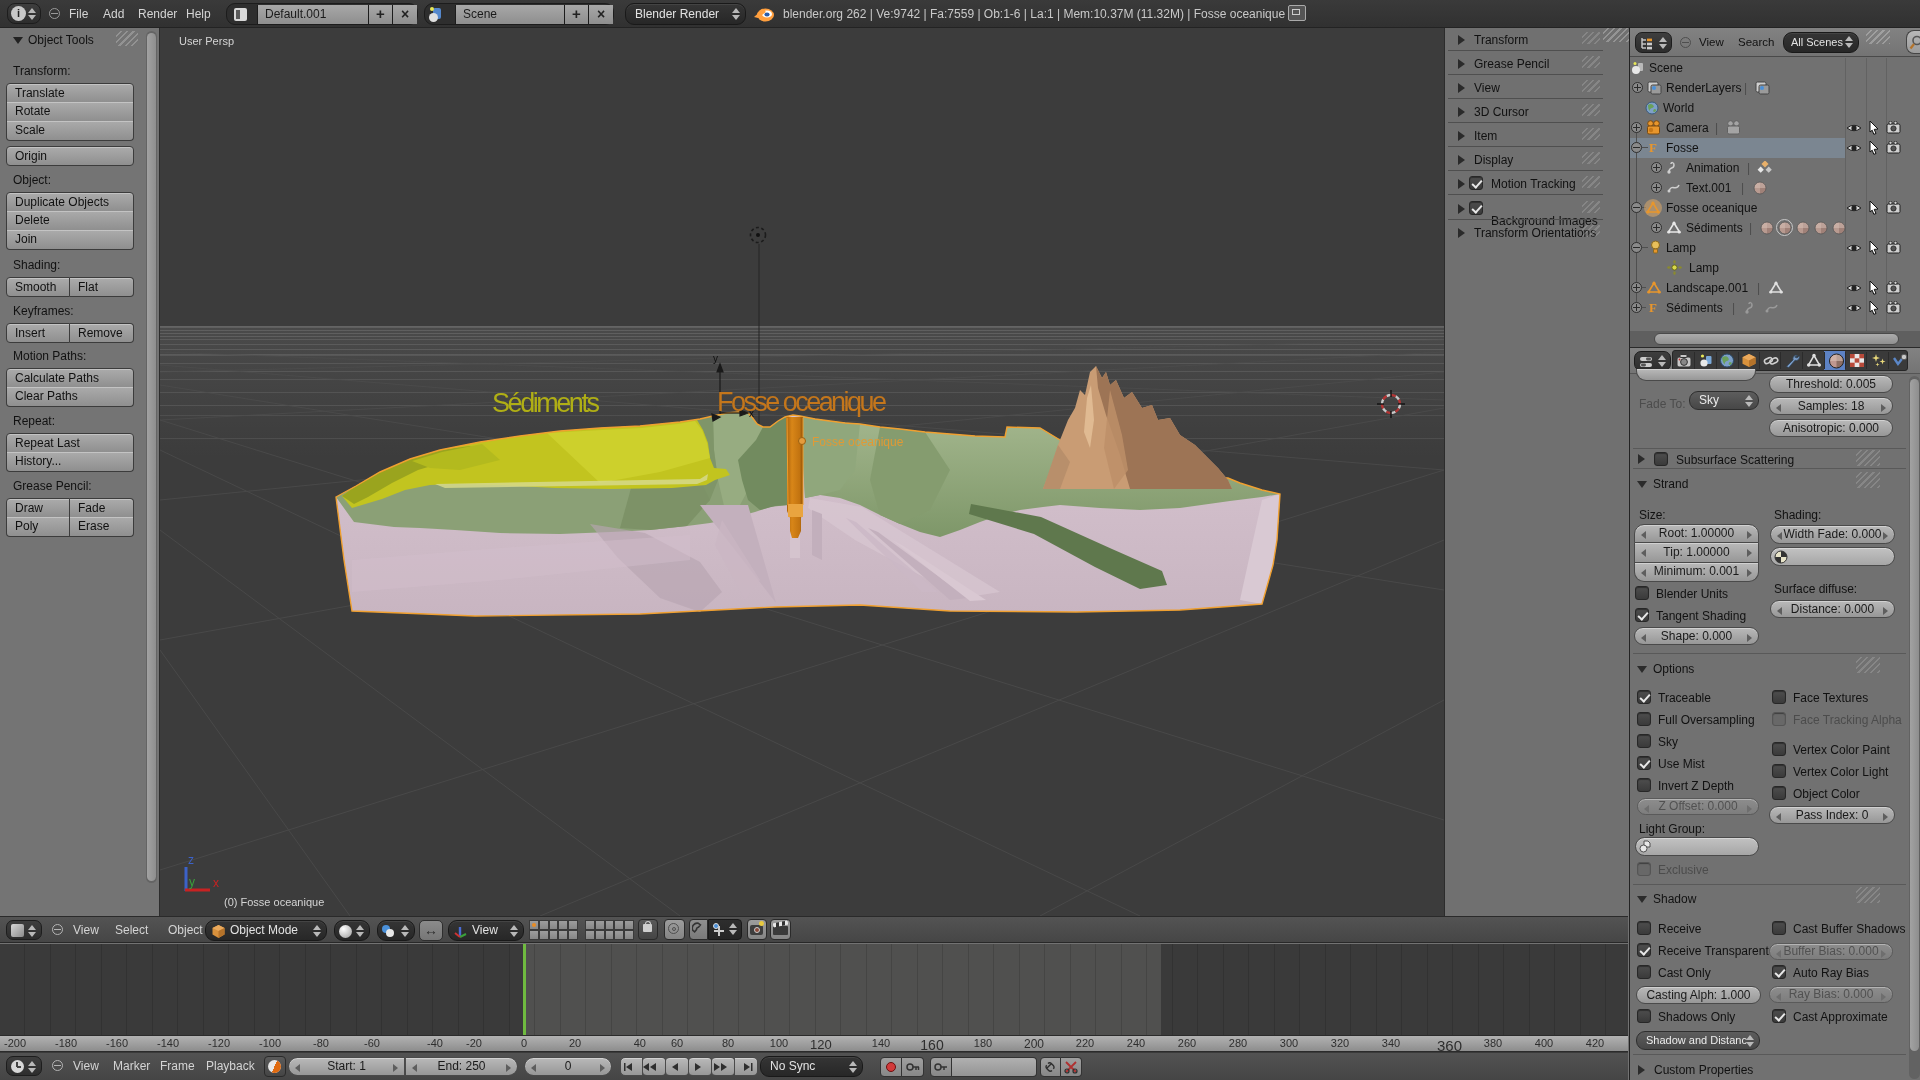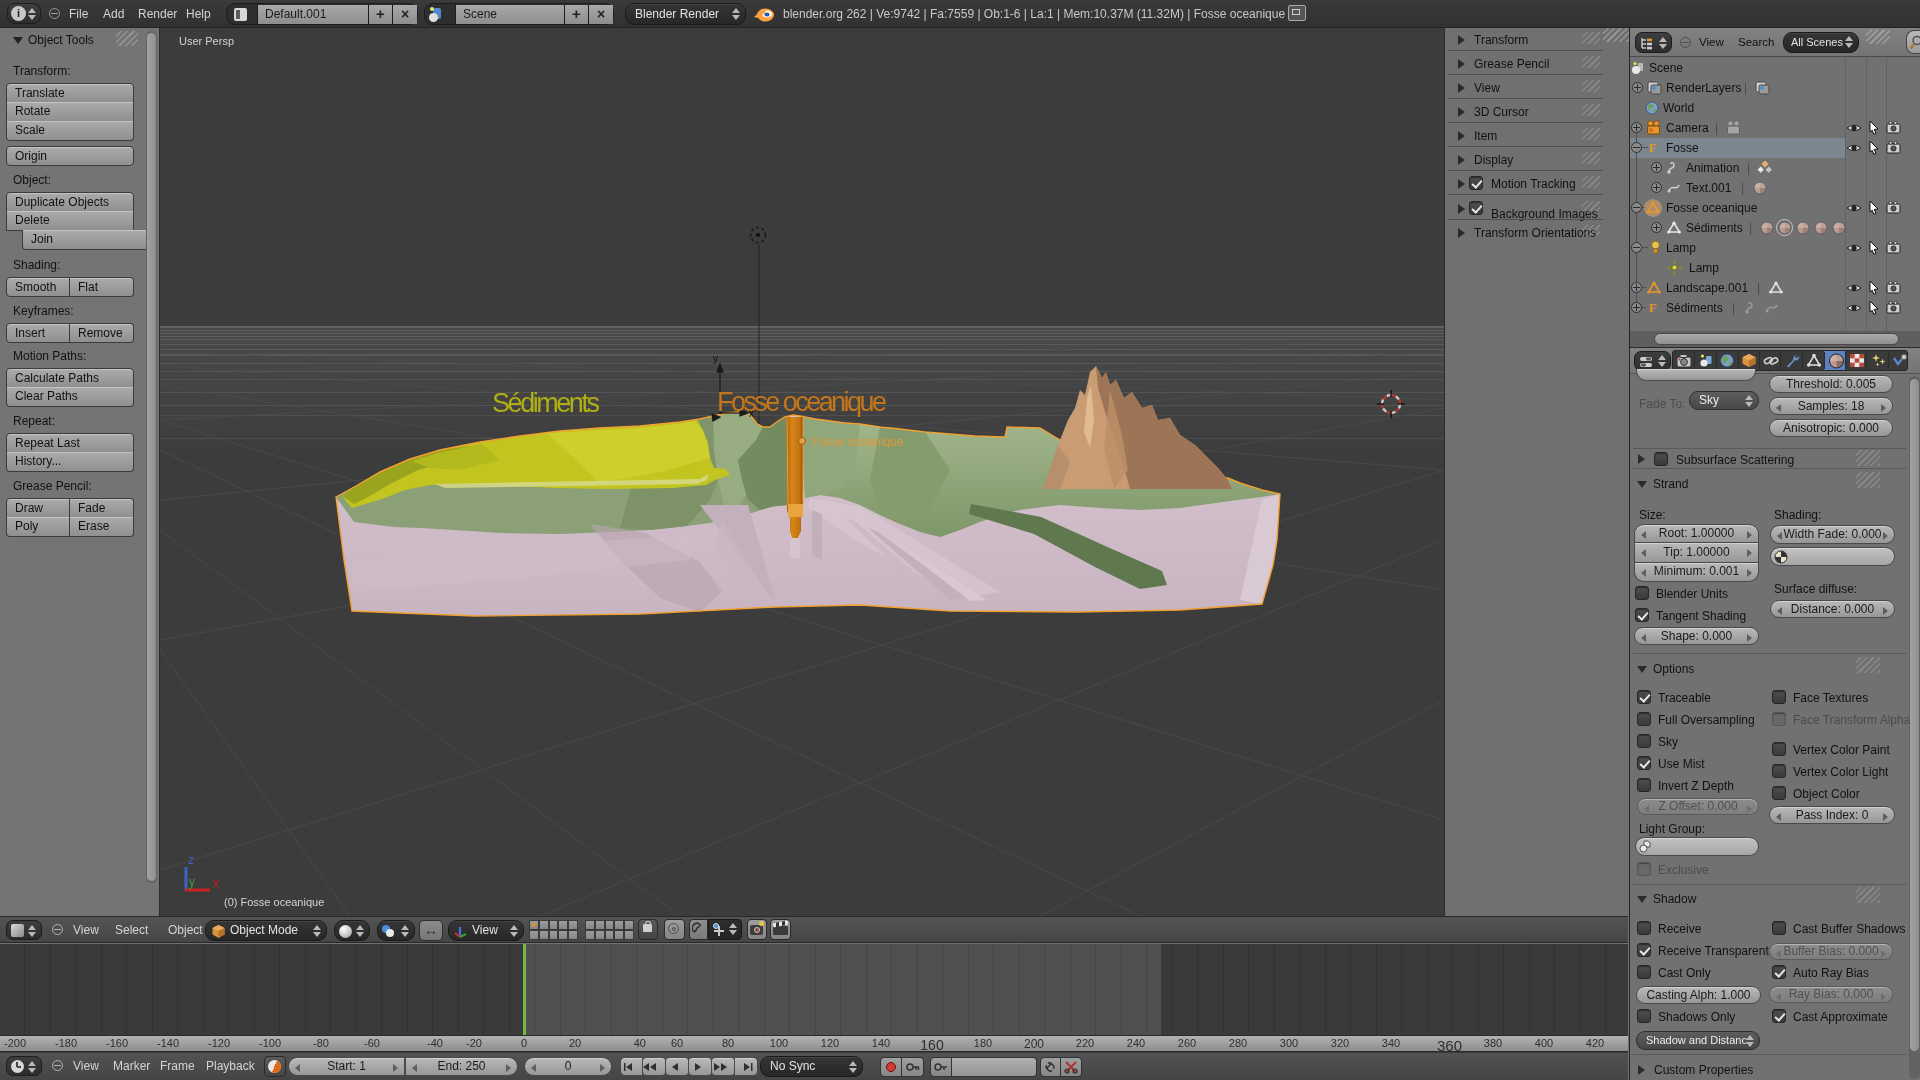--- a/index.html
+++ b/index.html
@@ -212,21 +212,21 @@
  <div class="lbl" style="left:28px;top:5px">Object Tools</div>
  <div class="stripes" style="left:116px;top:3px"></div>
  <div class="lbl" style="left:13px;top:36px">Transform:</div>
  <div class="btn" style="left:6px;top:55px;width:128px;border-radius:4px 4px 0 0">Translate</div>
  <div class="btn" style="left:6px;top:74px;width:128px;border-top:none">Rotate</div>
  <div class="btn" style="left:6px;top:93px;width:128px;border-top:none;border-radius:0 0 4px 4px">Scale</div>
  <div class="btn" style="left:6px;top:118px;width:128px;border-radius:4px">Origin</div>
  <div class="lbl" style="left:13px;top:145px">Object:</div>
  <div class="btn" style="left:6px;top:164px;width:128px;border-radius:4px 4px 0 0">Duplicate Objects</div>
  <div class="btn" style="left:6px;top:183px;width:128px;border-top:none">Delete</div>
- <div class="btn" style="left:22px;top:202px;width:128px;border-top:none;border-radius:0 0 4px 4px">Join</div>
+ <div class="btn" style="left:6px;top:202px;width:128px;border-top:none;border-radius:0 0 4px 4px">Join</div>
  <div class="lbl" style="left:13px;top:230px">Shading:</div>
  <div class="btn" style="left:6px;top:249px;width:64px;border-radius:4px 0 0 4px">Smooth</div>
  <div class="btn" style="left:70px;top:249px;width:64px;border-left:none;border-radius:0 4px 4px 0">Flat</div>
  <div class="lbl" style="left:13px;top:276px">Keyframes:</div>
  <div class="btn" style="left:6px;top:295px;width:64px;border-radius:4px 0 0 4px">Insert</div>
  <div class="btn" style="left:70px;top:295px;width:64px;border-left:none;border-radius:0 4px 4px 0">Remove</div>
  <div class="lbl" style="left:13px;top:321px">Motion Paths:</div>
  <div class="btn" style="left:6px;top:340px;width:128px;border-radius:4px 4px 0 0">Calculate Paths</div>
  <div class="btn" style="left:6px;top:359px;width:128px;border-top:none;border-radius:0 0 4px 4px">Clear Paths</div>
  <div class="lbl" style="left:13px;top:386px">Repeat:</div>
@@ -284,21 +284,21 @@
 <div class="abs" style="left:1444px;top:174px;width:184px;height:21px">
 <div class="tri-r" style="left:14px;top:5px;border-left-color:#2a2a2a"></div>
 <div class="check on" style="left:25px;top:2px"></div>
 <div class="lbl" style="left:47px;top:3px">Motion Tracking</div>
 <div class="abs" style="left:4px;top:20px;width:155px;border-top:1px solid #4f4f4f"></div>
 <div class="stripes" style="left:138px;top:2px;width:18px;height:12px;opacity:.7"></div>
 </div>
 <div class="abs" style="left:1444px;top:199px;width:184px;height:21px">
 <div class="tri-r" style="left:14px;top:5px;border-left-color:#2a2a2a"></div>
 <div class="check on" style="left:25px;top:2px"></div>
-<div class="lbl" style="left:47px;top:8px">Background Images</div>
+<div class="lbl" style="left:47px;top:15px">Background Images</div>
 <div class="abs" style="left:4px;top:20px;width:155px;border-top:1px solid #4f4f4f"></div>
 <div class="stripes" style="left:138px;top:2px;width:18px;height:12px;opacity:.7"></div>
 </div>
 <div class="abs" style="left:1444px;top:223px;width:184px;height:21px">
 <div class="tri-r" style="left:14px;top:5px;border-left-color:#2a2a2a"></div>
 <div class="lbl" style="left:30px;top:3px">Transform Orientations</div>
 <div class="stripes" style="left:138px;top:2px;width:18px;height:12px;opacity:.7"></div>
 </div>
 
 <div class="abs" style="left:0;top:916px;width:1628px;height:27px;background:linear-gradient(#535353,#464646);border-top:1px solid #2a2a2a;border-bottom:1px solid #282828">
@@ -465,21 +465,21 @@
 <div class="abs" style="left:301px;top:1037px;width:40px;text-align:center;font-size:11px;color:#2e2e2e;font-family:'Liberation Sans'">-80</div>
 <div class="abs" style="left:352px;top:1037px;width:40px;text-align:center;font-size:11px;color:#2e2e2e;font-family:'Liberation Sans'">-60</div>
 <div class="abs" style="left:403px;top:1037px;width:40px;text-align:right;font-size:11px;color:#2e2e2e;font-family:'Liberation Sans'">-40</div>
 <div class="abs" style="left:454px;top:1037px;width:40px;text-align:center;font-size:11px;color:#2e2e2e;font-family:'Liberation Sans'">-20</div>
 <div class="abs" style="left:504px;top:1037px;width:40px;text-align:center;font-size:11px;color:#2e2e2e;font-family:'Liberation Sans'">0</div>
 <div class="abs" style="left:555px;top:1037px;width:40px;text-align:center;font-size:11px;color:#2e2e2e;font-family:'Liberation Sans'">20</div>
 <div class="abs" style="left:606px;top:1037px;width:40px;text-align:right;font-size:11px;color:#2e2e2e;font-family:'Liberation Sans'">40</div>
 <div class="abs" style="left:657px;top:1037px;width:40px;text-align:center;font-size:11px;color:#2e2e2e;font-family:'Liberation Sans'">60</div>
 <div class="abs" style="left:708px;top:1037px;width:40px;text-align:center;font-size:11px;color:#2e2e2e;font-family:'Liberation Sans'">80</div>
 <div class="abs" style="left:759px;top:1037px;width:40px;text-align:center;font-size:11px;color:#2e2e2e;font-family:'Liberation Sans'">100</div>
-<div class="abs" style="left:810px;top:1037px;width:40px;text-align:center;font-size:11px;color:#2e2e2e;font-family:'Liberation Sans'">120</div>
+<div class="abs" style="left:810px;top:1037px;width:40px;font-size:13px;color:#2e2e2e;font-family:'Liberation Sans'">120</div>
 <div class="abs" style="left:861px;top:1037px;width:40px;text-align:center;font-size:11px;color:#2e2e2e;font-family:'Liberation Sans'">140</div>
 <div class="abs" style="left:912px;top:1037px;width:40px;text-align:center;font-size:14px;color:#2e2e2e;font-family:'Liberation Sans'">160</div>
 <div class="abs" style="left:963px;top:1037px;width:40px;text-align:center;font-size:11px;color:#2e2e2e;font-family:'Liberation Sans'">180</div>
 <div class="abs" style="left:1014px;top:1037px;width:40px;text-align:center;font-size:12px;color:#2e2e2e;font-family:'Liberation Sans'">200</div>
 <div class="abs" style="left:1065px;top:1037px;width:40px;text-align:center;font-size:11px;color:#2e2e2e;font-family:'Liberation Sans'">220</div>
 <div class="abs" style="left:1116px;top:1037px;width:40px;text-align:center;font-size:11px;color:#2e2e2e;font-family:'Liberation Sans'">240</div>
 <div class="abs" style="left:1167px;top:1037px;width:40px;text-align:center;font-size:11px;color:#2e2e2e;font-family:'Liberation Sans'">260</div>
 <div class="abs" style="left:1218px;top:1037px;width:40px;text-align:center;font-size:11px;color:#2e2e2e;font-family:'Liberation Sans'">280</div>
 <div class="abs" style="left:1269px;top:1037px;width:40px;text-align:center;font-size:11px;color:#2e2e2e;font-family:'Liberation Sans'">300</div>
 <div class="abs" style="left:1320px;top:1037px;width:40px;text-align:center;font-size:11px;color:#2e2e2e;font-family:'Liberation Sans'">320</div>
@@ -934,21 +934,21 @@
 <div class="pill" style="left:1635px;top:837px;width:124px;height:19px;background:linear-gradient(#c2c2c2,#a6a6a6)"></div>
 <svg class="abs" style="left:1639px;top:840px" width="14" height="13" viewBox="0 0 14 13">
     <path d="M5 1 L9 1 L11 3 L11 7 L7 7 L5 5 Z" fill="#e8e8e8" stroke="#444" stroke-width="0.9"></path>
     <circle cx="4.5" cy="8.5" r="3.5" fill="#e8e8e8" stroke="#444" stroke-width="0.9"></circle>
   </svg>
 <div class="check dis" style="left:1637px;top:862px"></div>
 <div class="glbl" style="left:1658px;top:863px">Exclusive</div>
 <div class="check" style="left:1772px;top:690px"></div>
 <div class="lbl" style="left:1793px;top:691px">Face Textures</div>
 <div class="check dis" style="left:1772px;top:712px"></div>
-<div class="glbl" style="left:1793px;top:713px">Face Transform Alpha</div>
+<div class="glbl" style="left:1793px;top:713px">Face Tracking Alpha</div>
 <div class="check" style="left:1772px;top:742px"></div>
 <div class="lbl" style="left:1793px;top:743px">Vertex Color Paint</div>
 <div class="check" style="left:1772px;top:764px"></div>
 <div class="lbl" style="left:1793px;top:765px">Vertex Color Light</div>
 <div class="check" style="left:1772px;top:786px"></div>
 <div class="lbl" style="left:1793px;top:787px">Object Color</div>
 <div class="pill" style="left:1769px;top:806px;width:126px;height:18px;line-height:16px;">Pass Index: 0<div class="aL"></div><div class="aR"></div></div>
 <div class="sep" style="left:1633px;top:884px;width:273px"></div>
 <div class="tri-d" style="left:1637px;top:896px"></div>
 <div class="lbl" style="left:1653px;top:892px">Shadow</div>

